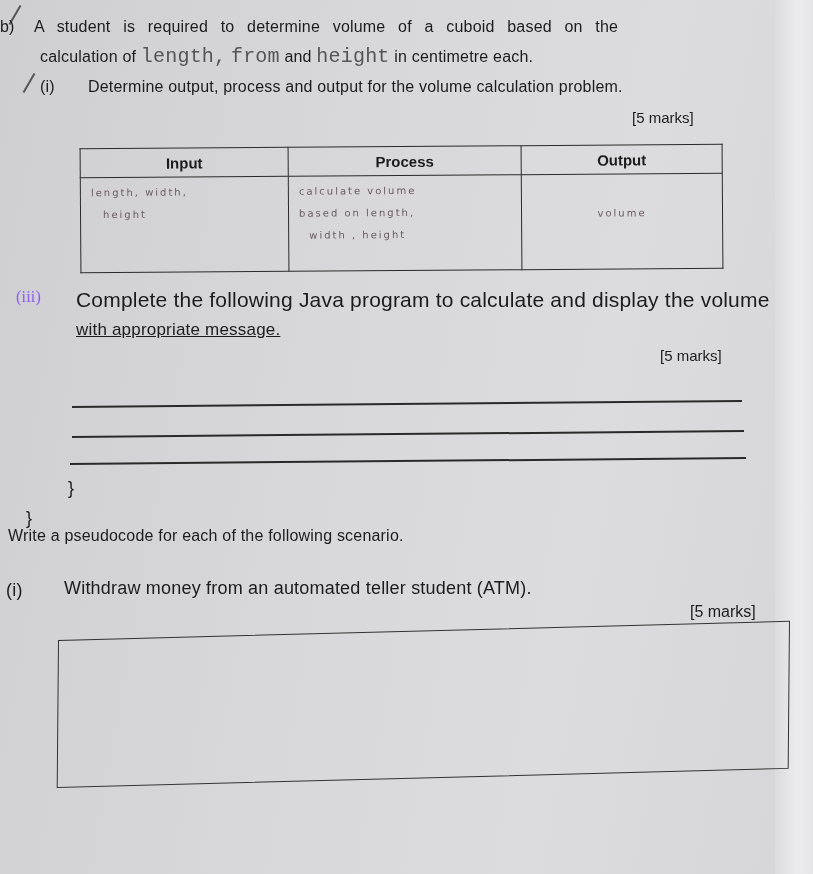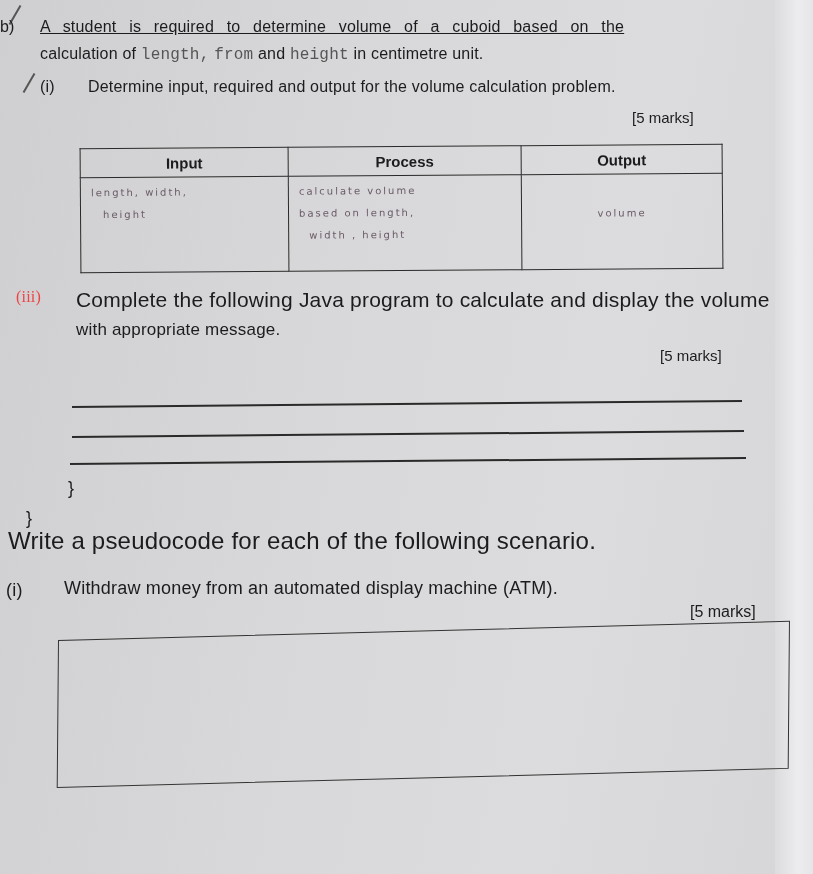--- a/index.html
+++ b/index.html
@@ -8,21 +8,21 @@
       background: linear-gradient(100deg, #cfcfd1 0%, #d8d8da 40%, #dcdcde 70%, #d6d6d8 100%);
       font-family: "Liberation Sans", sans-serif;
       color: #1c1c1e;
     }
     .right-edge {
       position: absolute; left: 775px; top: 0; width: 38px; height: 874px;
       background: linear-gradient(90deg, #dcdcde, #ececee 60%, #e6e6e8);
     }
     .abs { position: absolute; }
     .q-text { font-size: 16px; letter-spacing: 0.2px; }
-    .mono { font-family: "Liberation Mono", monospace; color: #555; font-size: 16px; margin-top: 36px; }
+    .mono { font-family: "Liberation Mono", monospace; color: #555; font-size: 20px; margin-top: 36px; }
     .marks { font-size: 15px; margin-top: 6px; }
     .tick-mark {
       position: absolute; width: 2px; height: 22px; background: #555;
       transform: rotate(30deg);
     }
     table.ipo {
       position: absolute; left: 80px; top: 146px; width: 643px;
       border-collapse: collapse; font-size: 15px;
       transform: rotate(-0.4deg);
     }
@@ -44,33 +44,33 @@
       transform-origin: left top;
     }
   </style>
 </head>
 <body>
 
 <div class="right-edge"></div>
 
 <div class="tick-mark" style="left:14px; top:4px;"></div>
 <div class="abs q-text" style="left:0px; top:18px;">b)</div>
-<div class="abs q-text" style="left:40px; top:18px; width:655px; word-spacing:8px;text-decoration:underline;">A student is required to determine volume of a cuboid based on the</div>
+<div class="abs q-text" style="left:34px; top:18px; width:655px; word-spacing:8px;">A student is required to determine volume of a cuboid based on the</div>
 <div class="abs q-text" style="left:40px; top:45px; white-space:nowrap;">
   <span>calculation of</span>
   <span class="mono">length,</span>
   <span class="mono">from</span>
   <span>and</span>
   <span class="mono">height</span>
-  <span>in centimetre unit.</span>
+  <span>in centimetre each.</span>
 </div>
 
 <div class="tick-mark" style="left:28px; top:72px;"></div>
 <div class="abs q-text" style="left:40px; top:78px;">(i)</div>
-<div class="abs q-text" style="left:88px; top:78px;">Determine input, required and output for the volume calculation problem.</div>
+<div class="abs q-text" style="left:88px; top:78px;">Determine output, process and output for the volume calculation problem.</div>
 <div class="abs marks" style="left:632px; top:103px;">[5 marks]</div>
 
 <table class="ipo">
   <thead>
     <tr>
       <th style="width:205px;">Input</th>
       <th style="width:230px;">Process</th>
       <th>Output</th>
     </tr>
   </thead>
@@ -85,31 +85,31 @@
         <div>based on length,</div>
         <div style="padding-left:10px;">width , height</div>
       </td>
       <td class="out-cell">
         <div>volume</div>
       </td>
     </tr>
   </tbody>
 </table>
 
-<div class="abs q-text" style="left:16px; top:288px; font-family:'Liberation Serif', serif; color:#ef4444;">(iii)</div>
+<div class="abs q-text" style="left:16px; top:288px; font-family:'Liberation Serif', serif; color:#8b5cf6;">(iii)</div>
 <div class="abs q-text" style="left:76px; top:288px; font-size:21px;">Complete the following Java program to calculate and display the volume</div>
-<div class="abs q-text" style="left:76px; top:320px; font-size:17px;">with appropriate message.</div>
+<div class="abs q-text" style="left:76px; top:320px; font-size:17px;text-decoration:underline;">with appropriate message.</div>
 <div class="abs marks" style="left:660px; top:341px;">[5 marks]</div>
 
 <div class="line" style="left:72px; top:403px; width:670px; transform:rotate(-0.5deg);"></div>
 <div class="line" style="left:72px; top:433px; width:672px; transform:rotate(-0.5deg);"></div>
 <div class="line" style="left:70px; top:460px; width:676px; transform:rotate(-0.5deg);"></div>
 
 <div class="abs brace" style="left:68px; top:478px;">}</div>
 <div class="abs brace" style="left:26px; top:508px;">}</div>
 
-<div class="abs q-text" style="left:8px; top:527px; font-size:24px;text-align:right;">Write a pseudocode for each of the following scenario.</div>
+<div class="abs q-text" style="left:8px; top:527px; font-size:16px;text-align:right;">Write a pseudocode for each of the following scenario.</div>
 
 <div class="abs q-text" style="left:6px; top:580px; font-size:18px;">(i)</div>
-<div class="abs q-text" style="left:64px; top:578px; font-size:18px;">Withdraw money from an automated display machine (ATM).</div>
+<div class="abs q-text" style="left:64px; top:578px; font-size:18px;">Withdraw money from an automated teller student (ATM).</div>
 <div class="abs marks" style="left:690px; top:597px; font-size:16px;">[5 marks]</div>
 
 <div class="answer-box"></div>
 
 </body></html>

